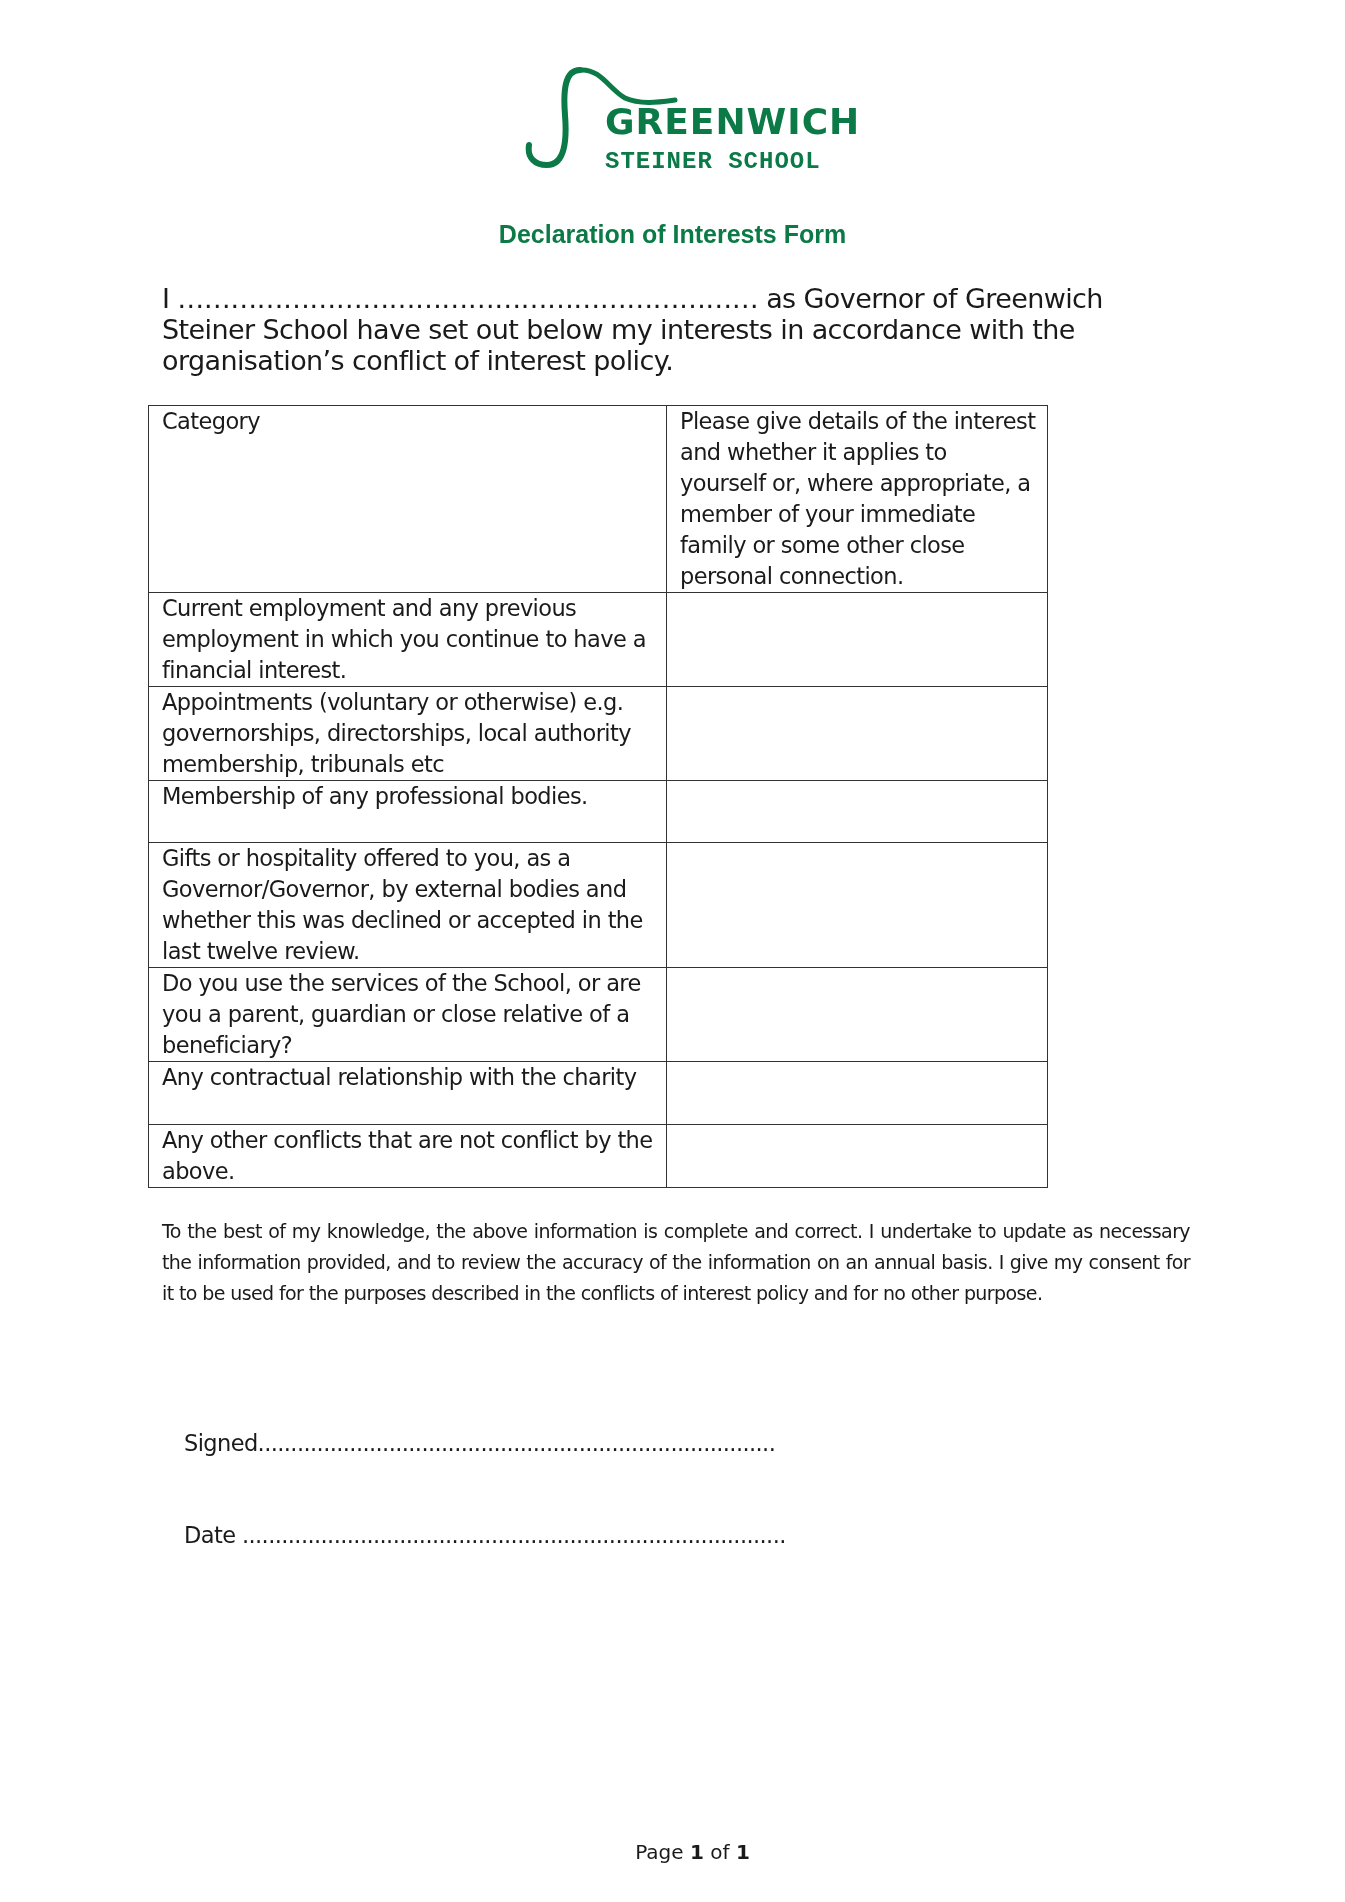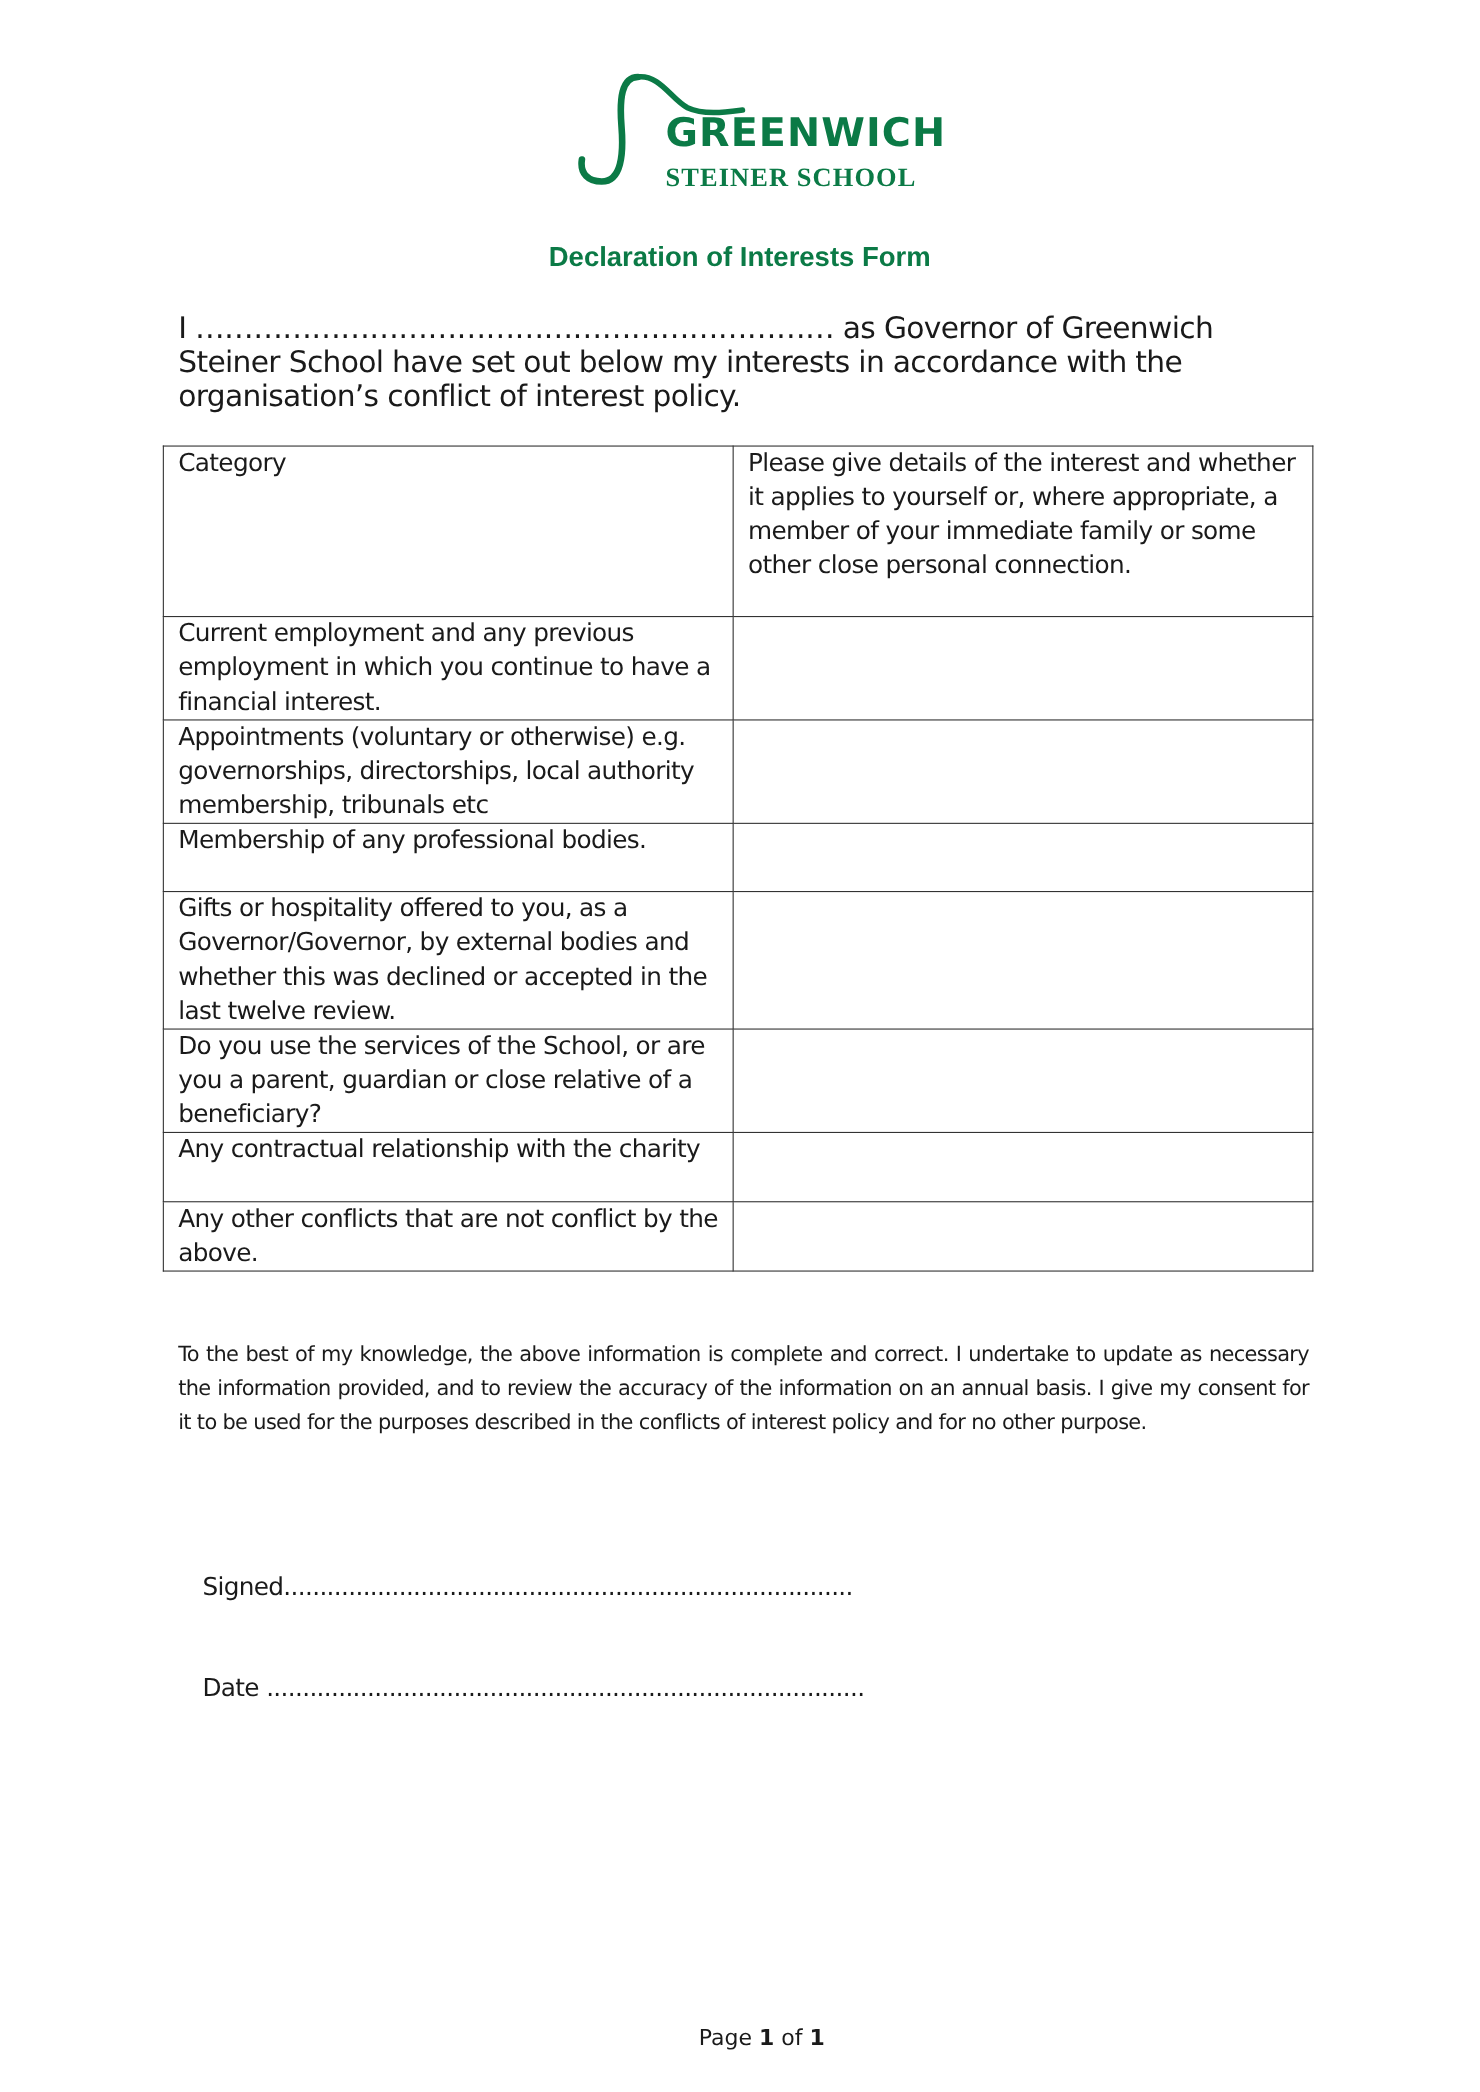--- a/index.html
+++ b/index.html
@@ -2,27 +2,27 @@
 <html><head>
 <meta charset="utf-8">
 <style>
   html, body { margin: 0; padding: 0; background: #ffffff; }
   body { width: 1345px; height: 1902px; position: relative; overflow: hidden;
          font-family: "DejaVu Sans", sans-serif; color: #1a1a1a; }
   .logo { position: absolute; left: 525px; top: 60px; width: 310px; height: 120px; }
   .logo svg { width: 100%; height: 100%; }
   .logo-text-1 { position: absolute; left: 80px; top: 44px; font-family: "DejaVu Sans", sans-serif;
                  font-size: 36px; font-weight: bold; letter-spacing: 1px; color: #0b7a46; line-height: 1; }
-  .logo-text-2 { position: absolute; left: 80px; top: 90px; font-family: Liberation Serif, serif;
+  .logo-text-2 { position: absolute; left: 80px; top: 90px; font-family: Liberation Mono, monospace;
                  font-size: 24px; font-weight: bold; letter-spacing: 1px; color: #0b7a46; line-height: 1; }
   .form-title { position: absolute; left: 0; width: 1345px; top: 220px; text-align: center;
                 font-family: "Liberation Sans", sans-serif; font-weight: bold; font-size: 25px; color: #0b7a46; }
   .intro { position: absolute; left: 162px; top: 283px; width: 1010px; font-size: 27px; line-height: 31px;
            font-family: "DejaVu Sans", sans-serif; letter-spacing: -0.6px; }
-  table.interests { position: absolute; left: 148px; top: 405px; width: 1046px; border-collapse: collapse;
+  table.interests { position: absolute; left: 148px; top: 405px; width: 900px; border-collapse: collapse;
                     font-family: "DejaVu Sans", sans-serif; font-size: 22.5px; line-height: 31px; letter-spacing: -0.6px; }
   table.interests td { border: 1.6px solid #333; vertical-align: top; padding: 0 10px 0 13px; }
   table.interests td.cat { width: 494px; }
   .declaration { position: absolute; left: 162px; top: 1216px; width: 1028px; font-size: 19px; line-height: 31px;
                  text-align: justify; font-family: "DejaVu Sans", sans-serif; letter-spacing: -0.6px; }
   .sig-line { position: absolute; left: 162px; font-size: 22.5px; font-family: "DejaVu Sans", sans-serif;
               letter-spacing: -0.6px; white-space: nowrap; margin-left: 22px; }
   .footer { position: absolute; left: 0; width: 1345px; top: 1840px; text-align: center; font-size: 20px;
             font-family: "DejaVu Sans", sans-serif; margin-left: 20px; }
   .footer b { font-weight: bold; }

